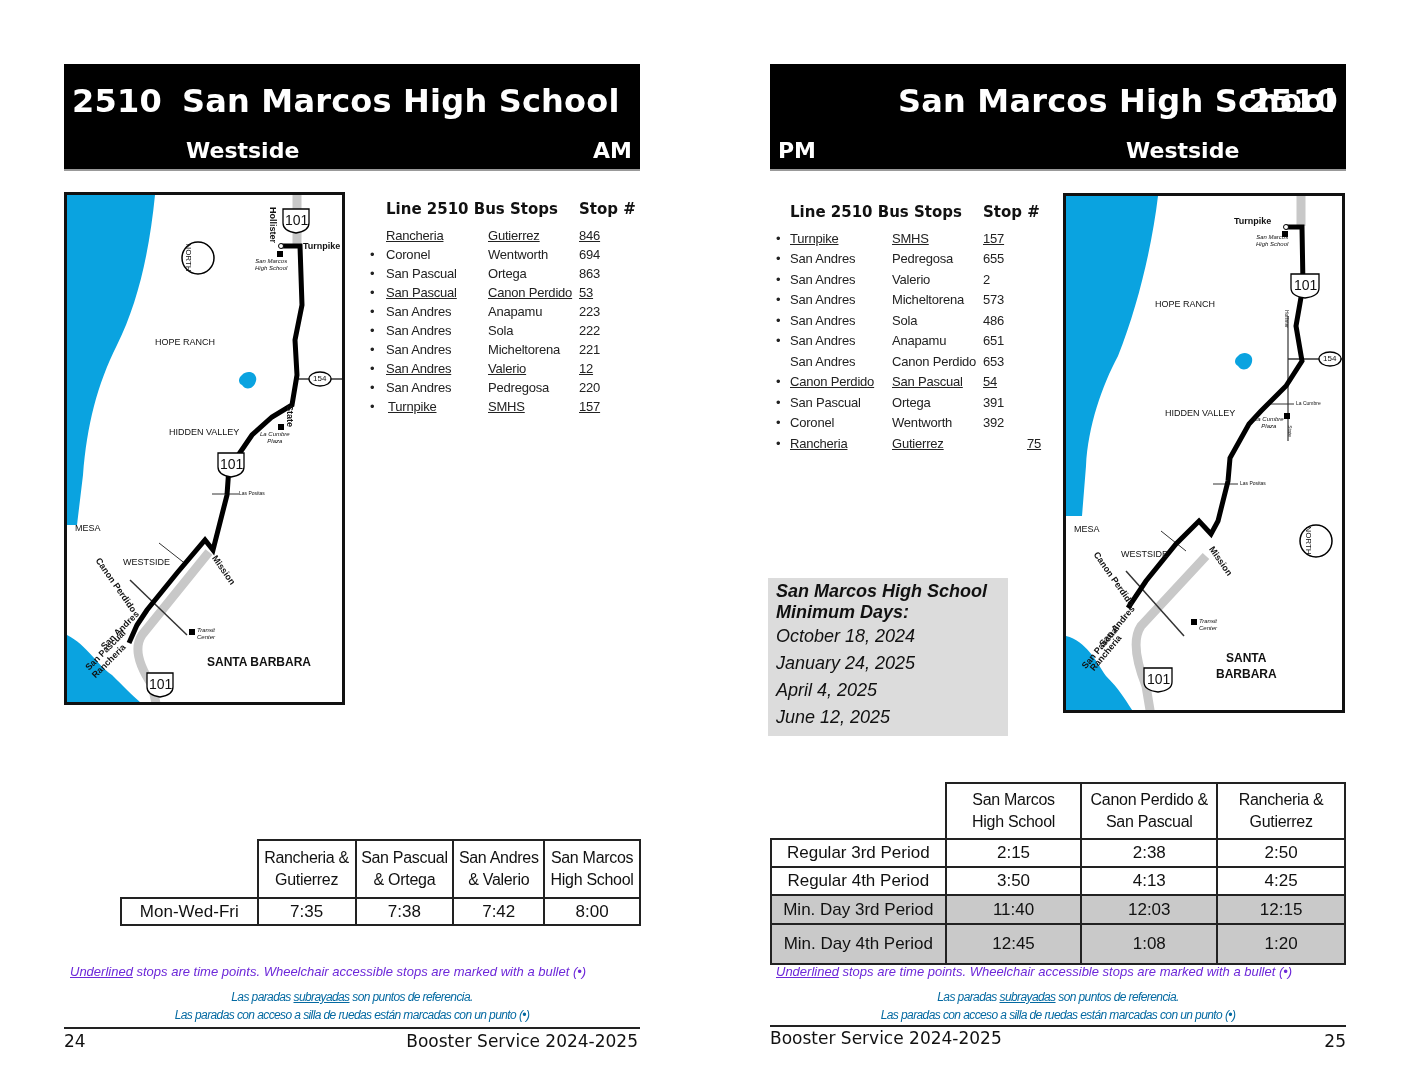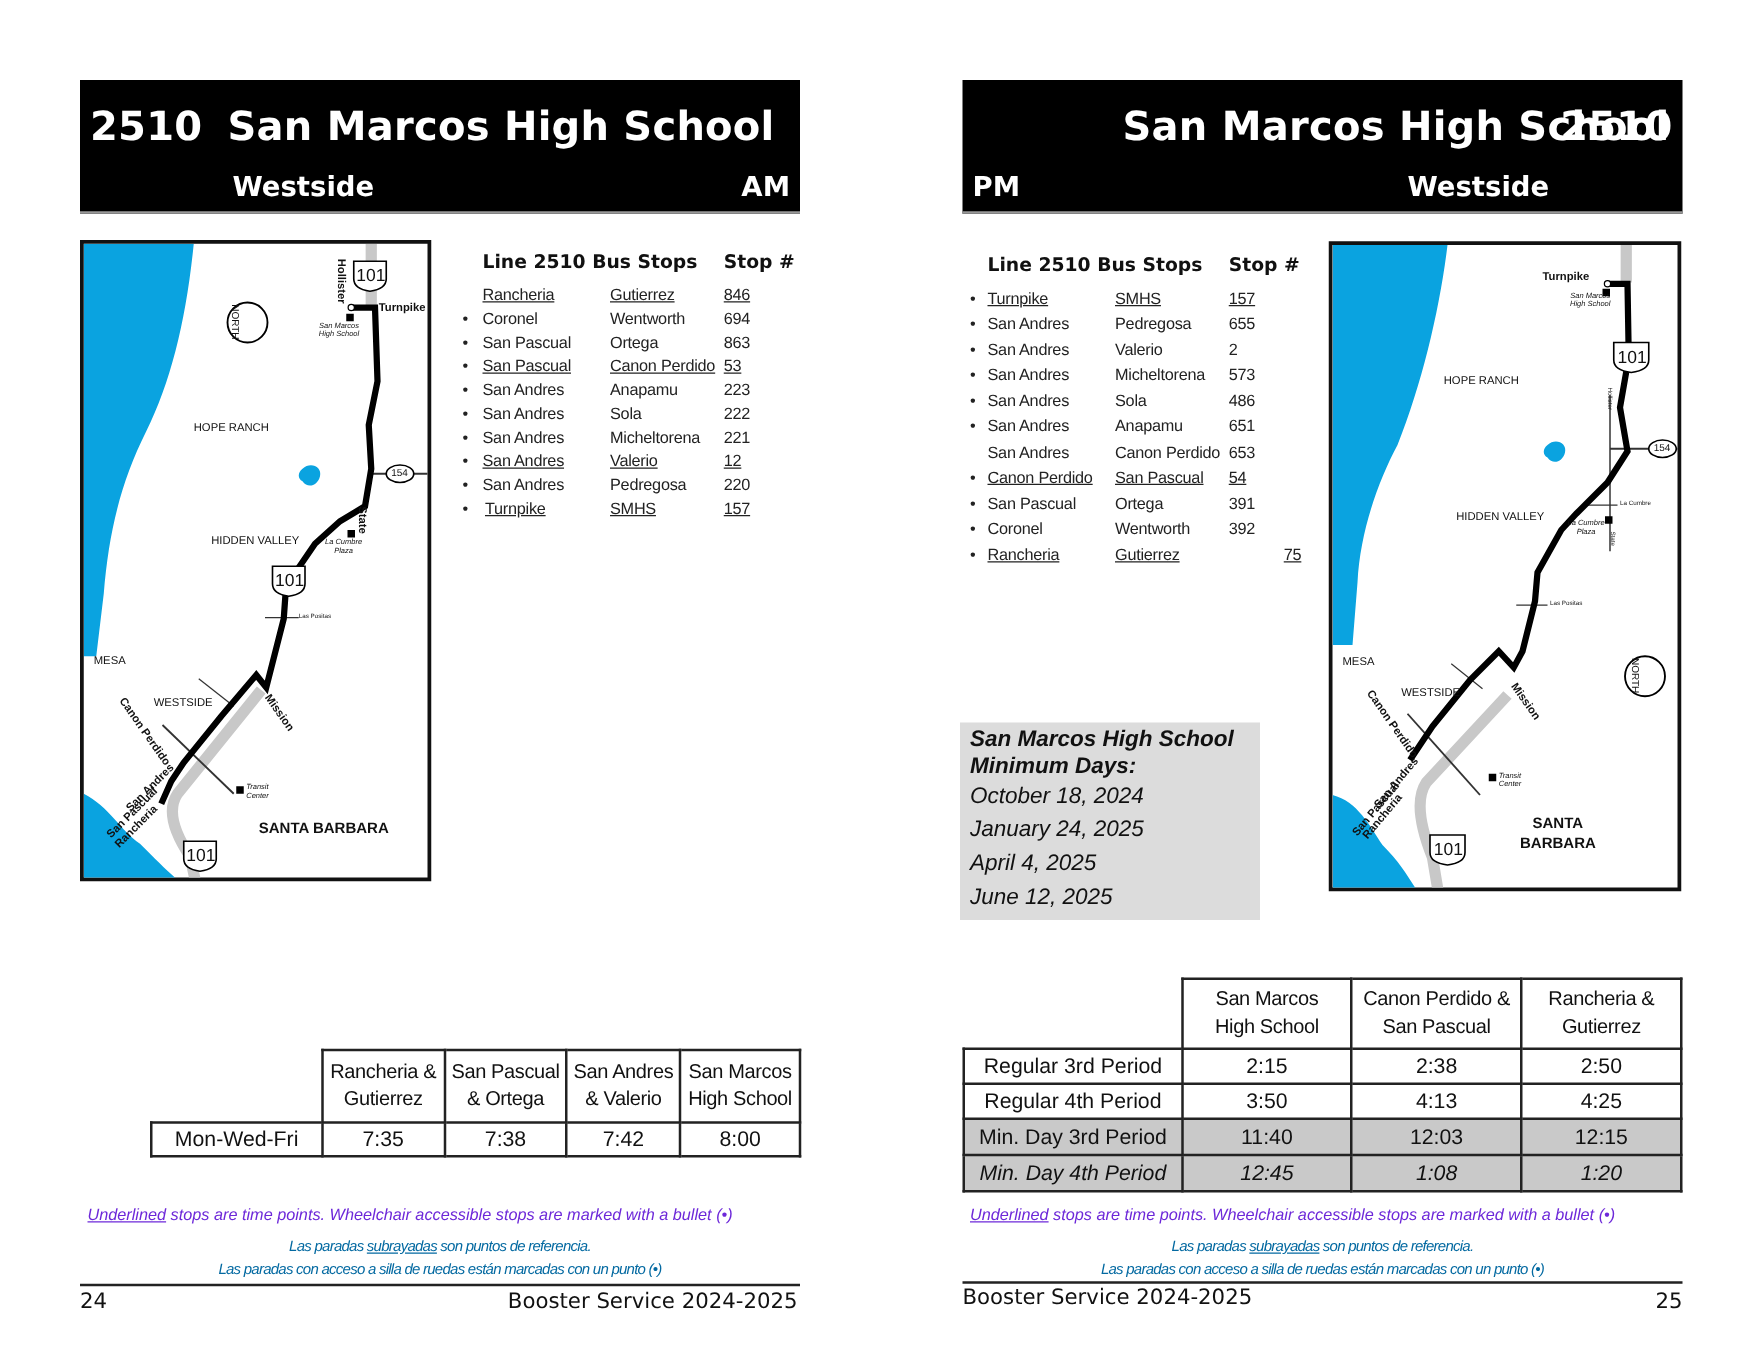--- a/index.html
+++ b/index.html
@@ -341,21 +341,21 @@
       <td>3:50</td>
       <td>4:13</td>
       <td>4:25</td>
     </tr>
     <tr class="gray" style="height:29px;">
       <td>Min. Day 3rd Period</td>
       <td>11:40</td>
       <td>12:03</td>
       <td>12:15</td>
     </tr>
-    <tr class="gray" style="height:29px;font-style:italic;">
+    <tr class="gray" style="height:40px;">
       <td>Min. Day 4th Period</td>
       <td>12:45</td>
       <td>1:08</td>
       <td>1:20</td>
     </tr>
   </tbody>
     </table>
 
   <div class="note1" style="left:72px;top:964px;"><span class="u">Underlined</span><span> stops are time points. Wheelchair accessible stops are marked with a bullet (•)</span></div>
   <div class="note2" style="left:66px;width:576px;top:990px;"><span>Las paradas </span><span class="u">subrayadas</span><span> son puntos de referencia.</span></div>

